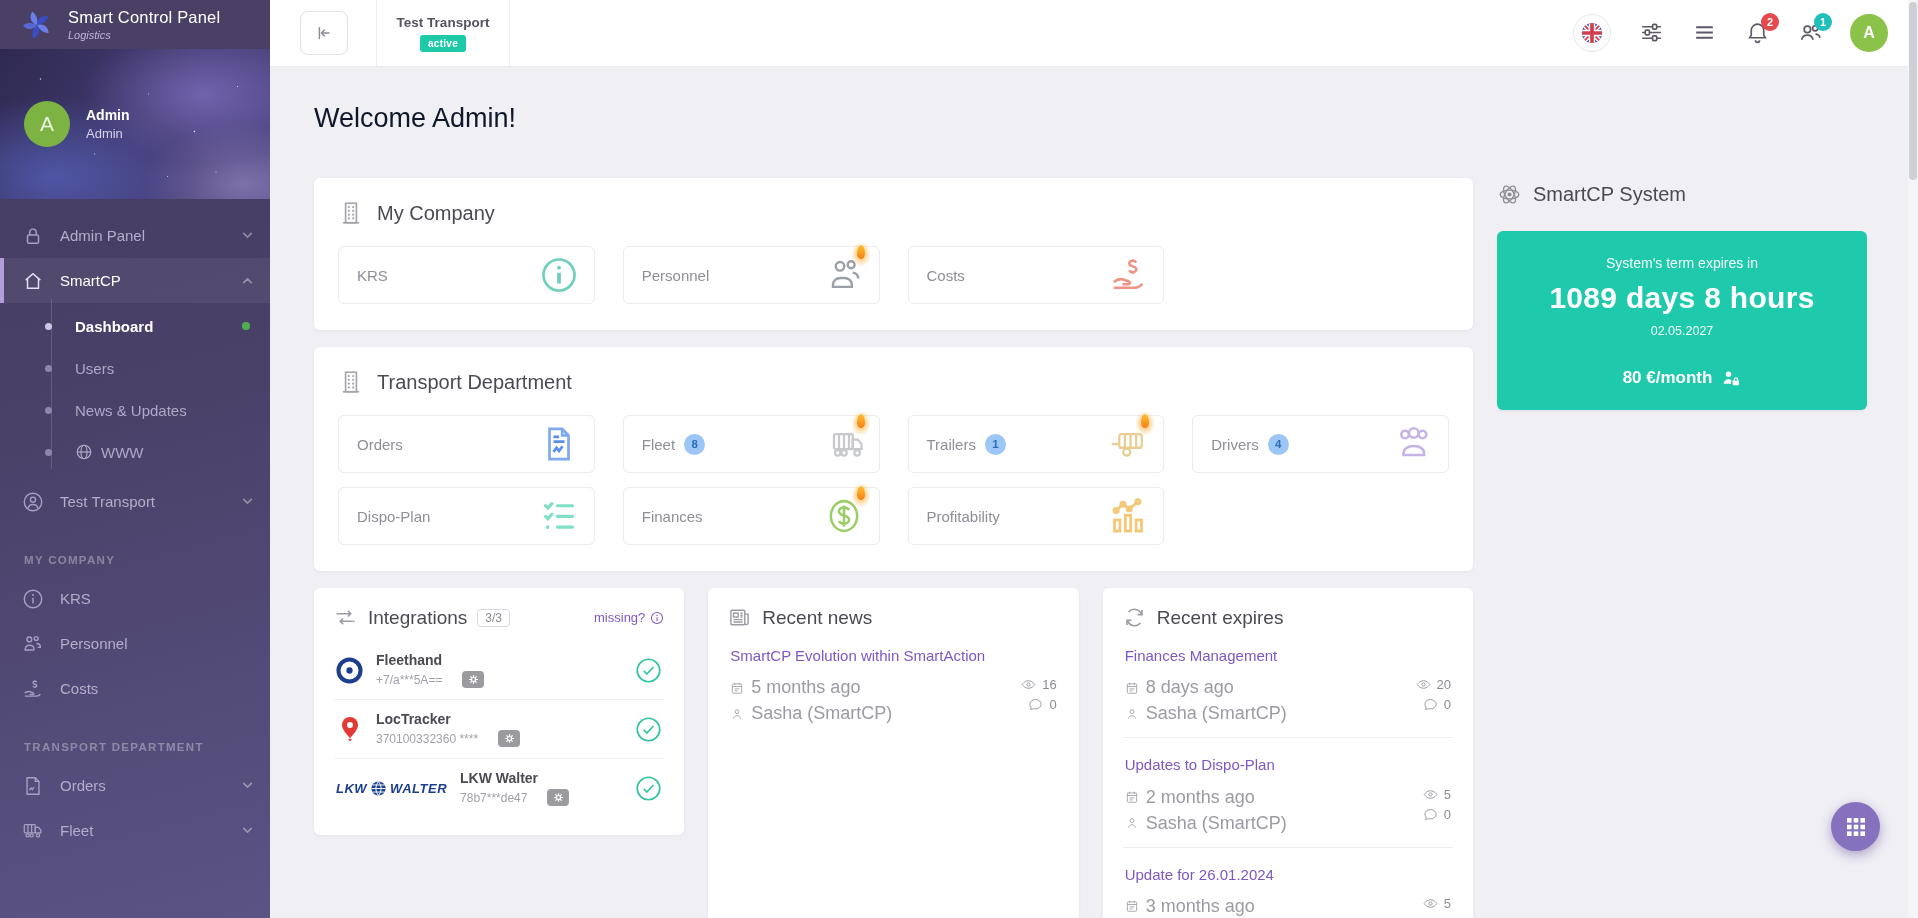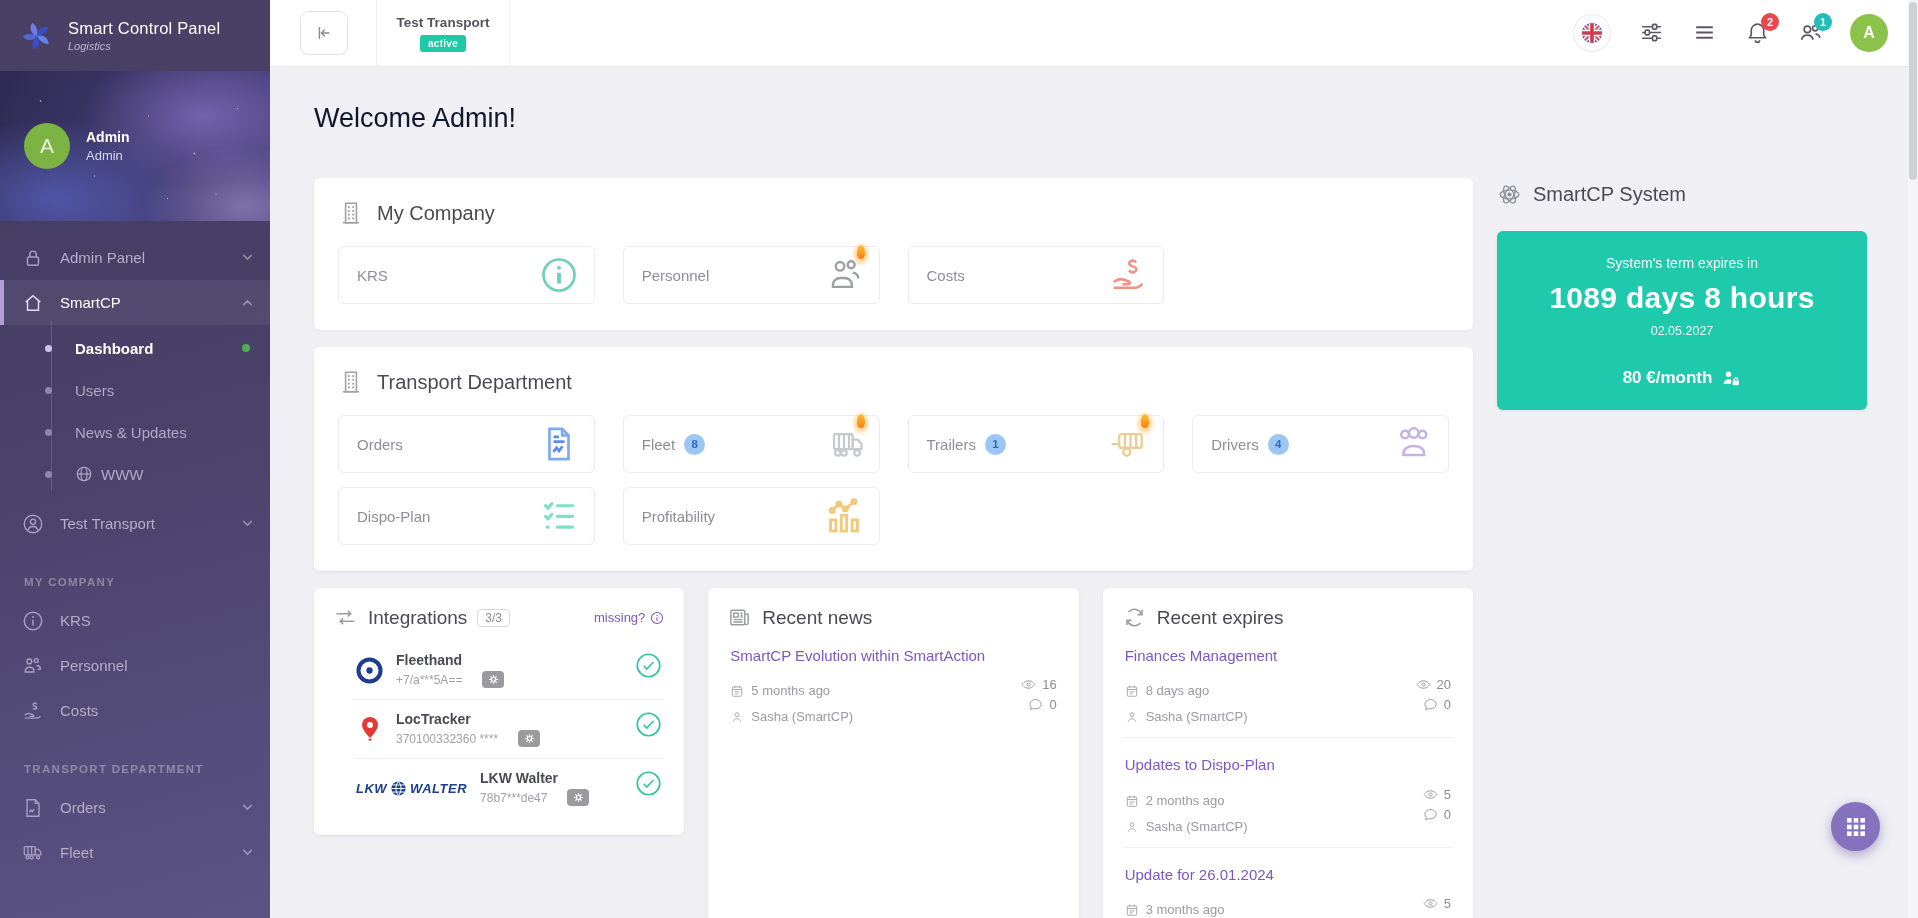--- a/index.html
+++ b/index.html
@@ -2,21 +2,21 @@
 <html><head>
 <meta charset="utf-8">
 <style>
   * { margin:0; padding:0; box-sizing:border-box; }
   html,body { width:1918px; height:918px; font-family:"Liberation Sans","DejaVu Sans",sans-serif; }
   .app { position:relative; width:1918px; height:918px; overflow:hidden; background:#f0eff4; }
 
   
   .sidebar { position:absolute; left:0; top:0; bottom:0; width:270px;
     background:linear-gradient(165deg,#443b60 0%,#4a4169 45%,#5a5384 100%); z-index:5; }
-  .brand { height:71px; background:#4a4066; display:flex; align-items:center; padding:0 18px; gap:12px; }
+  .brand { height:49px; background:#4a4066; display:flex; align-items:center; padding:0 18px; gap:12px; }
   .brand-logo { width:38px; height:38px; flex:0 0 auto; }
   .brand-title { color:#ffffff; font-size:16.5px; font-weight:500; letter-spacing:.2px; }
   .brand-sub { color:#beb5d6; font-size:11px; font-style:italic; margin-top:2px; }
   .userbox { height:150px; position:relative; display:flex; align-items:center; padding:0 24px; gap:16px;
     background:
       radial-gradient(2px 2px at 15% 20%, rgba(255,255,255,.9), transparent 60%),
       radial-gradient(1.5px 1.5px at 35% 70%, rgba(255,255,255,.8), transparent 60%),
       radial-gradient(1.5px 1.5px at 55% 30%, rgba(255,255,255,.7), transparent 60%),
       radial-gradient(2px 2px at 72% 55%, rgba(255,255,255,.9), transparent 60%),
       radial-gradient(1.5px 1.5px at 88% 25%, rgba(255,255,255,.8), transparent 60%),
@@ -105,39 +105,39 @@
   .bottom-grid { display:grid; grid-template-columns:1fr 1fr 1fr; gap:24px; align-items:start; }
   .panel-card { background:#fff; border-radius:6px; box-shadow:0 1px 3px rgba(40,40,80,.06); padding:18px 20px; }
   .panel-header { display:flex; align-items:center; }
   .panel-header .ph-icon { width:23px; height:23px; color:#9b9ba4; margin-right:11px; flex:0 0 auto; }
   .panel-title { font-size:19px; font-weight:500; color:#4b4a53; }
   .outline-badge { margin-left:10px; border:1px solid #d9d9e0; border-radius:4px; padding:1px 7px; font-size:12px; color:#8b8b93; }
   .missing-link { margin-left:auto; color:#7e57c2; font-size:13px; display:flex; align-items:center; gap:5px; cursor:pointer; }
   .missing-link svg { width:14px; height:14px; }
 
   .integ-list { margin-top:12px; }
-  .integ-row { display:flex; padding:11px 2px; border-top:1px solid #efeff3;margin-left:20px; }
+  .integ-row { display:flex; align-items:center; padding:11px 2px; border-top:1px solid #efeff3; }
   .integ-row:first-child { border-top:none; }
   .integ-logo { margin-right:13px; flex:0 0 auto; display:flex; align-items:center; }
   .integ-name { font-size:14px; font-weight:700; color:#4a4a52; }
   .integ-key { margin-top:3px; font-size:12px; color:#a0a0a8; display:flex; align-items:center; gap:20px; }
   .gear-chip { width:22px; height:17px; border-radius:4px; background:#9b9b9f; display:flex; align-items:center; justify-content:center; cursor:pointer; }
   .gear-chip svg { width:11px; height:11px; color:#fff; }
   .integ-check { margin-left:auto; width:27px; height:27px; color:#35c4a2; }
   .lkw-logo { display:flex; align-items:center; gap:3px; color:#1a3f8f; font-weight:800; font-style:italic;
     font-size:13px; letter-spacing:.5px; }
   .lkw-logo svg { width:17px; height:17px; }
 
   .feed-card { min-height:430px; }
   .feed-item { padding:17px 2px 13px; border-bottom:1px solid #efeff3; }
   .feed-item:last-child { border-bottom:none; }
   .feed-title { color:#7e57c2; font-size:15px; font-weight:500; line-height:1.35; cursor:pointer; display:inline-block; }
   .feed-meta { display:flex; justify-content:space-between; margin-top:11px; }
   .meta-left { display:flex; flex-direction:column; gap:5px; }
-  .meta-line { display:flex; align-items:flex-end; gap:7px; color:#9b9ba3; font-size:13px;margin-top:6px; }
+  .meta-line { display:flex; align-items:center; gap:7px; color:#9b9ba3; font-size:18px; }
   .meta-line svg { width:14px; height:14px; color:#a8a8b0; }
   .meta-right { display:flex; flex-direction:column; gap:5px; align-items:flex-end; }
   .stat-line { display:flex; align-items:center; gap:6px; color:#8b8b93; font-size:13px; }
   .stat-line svg { width:15px; height:15px; color:#9b9ba4; }
 
   .right-col { width:370px; }
   .right-head { display:flex; align-items:center; gap:11px; margin:4px 0 24px; }
   .right-head .sh-icon { width:25px; height:25px; color:#8f8f98; }
   .teal-card { background:#1fc9ac; border-radius:6px; padding:24px 20px 22px; text-align:center; color:#fff;
     box-shadow:0 1px 3px rgba(40,40,80,.08); }
@@ -482,20 +482,30 @@
             <div class="mini-card">
               <span class="mini-label">Dispo-Plan</span>
               <span class="mini-icon" style="color:#7fe0c8">
                 <svg viewBox="0 0 24 24" fill="none" stroke="currentColor" stroke-width="2" stroke-linecap="round">
                     <path d="M3.5 5.5L5 7l2.5-2.8"></path>
                     <path d="M11 5.5h9.5"></path>
                     <path d="M3.5 12.2L5 13.7l2.5-2.8"></path>
                     <path d="M11 12.2h9.5"></path>
                     <circle cx="4.8" cy="19" r="1.2" fill="currentColor" stroke="none"></circle>
                     <path d="M11 19h9.5"></path>
+                  </svg>
+              </span>
+            </div>
+            <div class="mini-card">
+              <span class="mini-label">Finances</span>
+              <span class="mini-icon" style="color:#9ccc65">
+                <span class="flame"></span>
+                <svg viewBox="0 0 24 24" fill="none" stroke="currentColor" stroke-width="1.6">
+                    <ellipse cx="12" cy="12" rx="8.3" ry="9.4"></ellipse>
+                    <path d="M12 5.3v13.4M15.2 8.2c-.6-1-1.8-1.6-3.2-1.6-1.8 0-3.2 1-3.2 2.5 0 3.3 6.4 1.9 6.4 5.2 0 1.5-1.4 2.5-3.2 2.5-1.4 0-2.6-.6-3.2-1.6"></path>
                   </svg>
               </span>
             </div>
             <div class="mini-card">
               <span class="mini-label">Profitability</span>
               <span class="mini-icon" style="color:#f2c879">
                 <svg viewBox="0 0 24 24" fill="none" stroke="currentColor" stroke-width="1.8">
                     <rect x="3.5" y="14.5" width="3.4" height="7"></rect>
                     <rect x="10.3" y="11.5" width="3.4" height="10"></rect>
                     <rect x="17.1" y="14.5" width="3.4" height="7"></rect>

